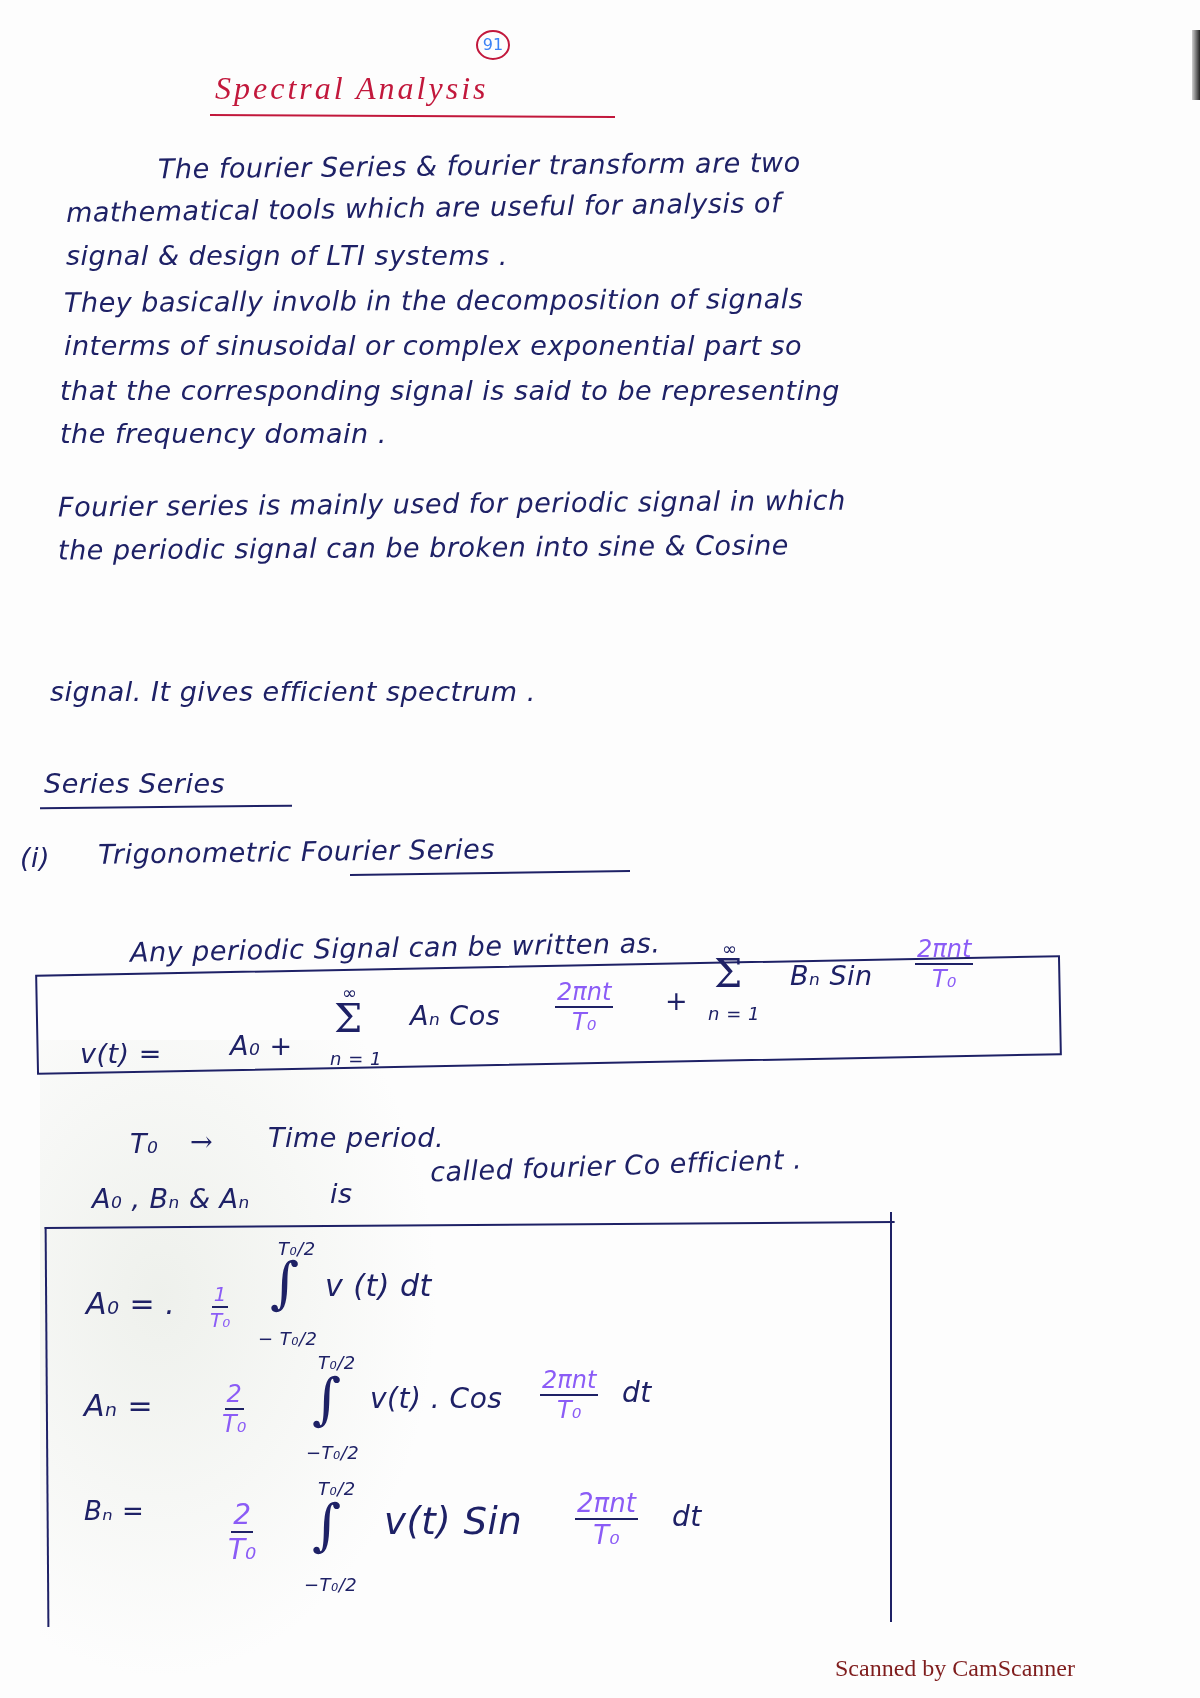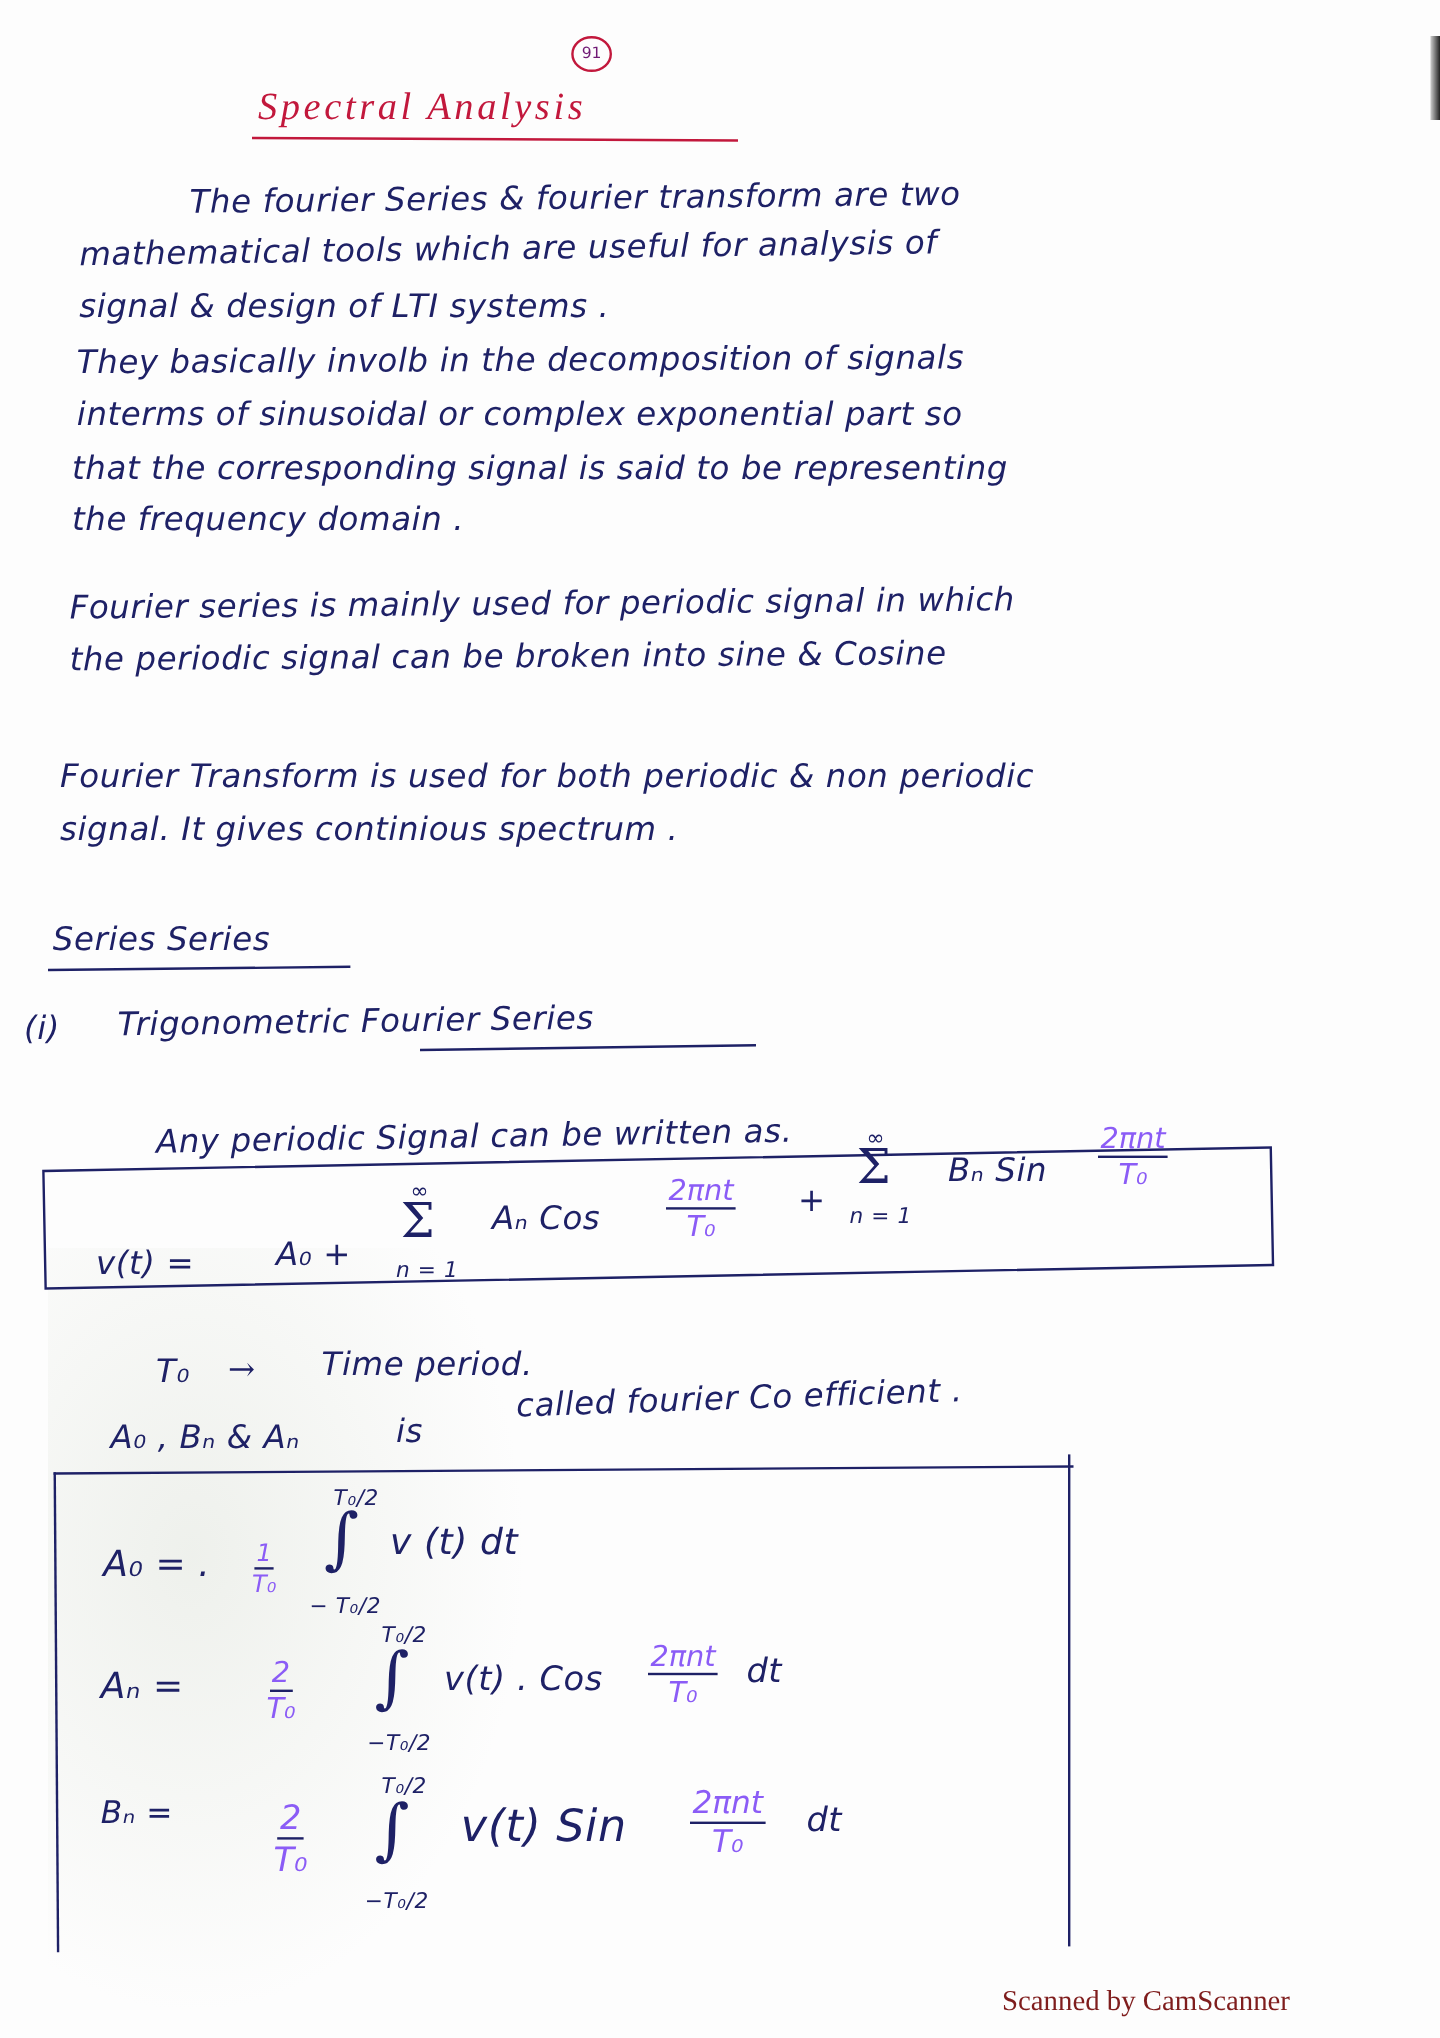--- a/index.html
+++ b/index.html
@@ -27,21 +27,21 @@
       font-style: italic;
       font-weight: normal;
       color: #1e2166;
       white-space: nowrap;
       letter-spacing: 0.5px;
     }
     .red { color: #c2183c; font-family: Liberation Serif, serif; }
     .page-no {
       position: absolute; left: 476px; top: 30px; width: 34px; height: 30px;
       border: 2px solid #c2183c; border-radius: 50%;
-      color: #701a75; font-size: 13px; text-align: center; line-height: 26px;
+      color: #3b82f6; font-size: 16px; text-align: center; line-height: 26px;
       font-family: "DejaVu Sans", sans-serif;
     }
     .title {
       left: 215px; top: 70px; font-size: 32px; letter-spacing: 3px;
     }
     .title-underline {
       position: absolute; left: 210px; top: 115px; width: 405px; height: 2px;
       background: #c2183c; transform: rotate(0.3deg);
     }
     .p { font-size: 27px; }
@@ -84,22 +84,21 @@
   <div class="hw p" style="left:66px; top:192px; transform:rotate(-0.8deg);">mathematical  tools which are useful for analysis of</div>
   <div class="hw p" style="left:66px; top:240px;">signal &amp;  design of LTI systems .</div>
   <div class="hw p" style="left:64px; top:285px; transform:rotate(-0.3deg);">They  basically  involb in  the   decomposition of signals</div>
   <div class="hw p" style="left:64px; top:330px;">interms   of   sinusoidal  or complex exponential part so</div>
   <div class="hw p" style="left:60px; top:375px;">that  the   corresponding  signal is said to be  representing</div>
   <div class="hw p" style="left:60px; top:418px;">the frequency  domain .</div>
 
   <div class="hw p" style="left:58px; top:488px; transform:rotate(-0.5deg);">Fourier series  is  mainly  used for periodic signal in which</div>
   <div class="hw p" style="left:58px; top:532px; transform:rotate(-0.4deg);">the  periodic  signal  can be  broken  into sine &amp; Cosine</div>
 
-  <div class="hw p" style="left:50px; top:632px;">Fourier Transform  is   used for  both  periodic &amp; non periodic</div>
-  <div class="hw p" style="left:50px; top:676px;">signal.  It  gives    continious spectrum .</div>
+  <div class="hw p" style="left:50px; top:676px;">signal.  It  gives    efficient spectrum .</div>
 
   <div class="hw p" style="left:44px; top:768px;">Series  Series</div>
   <div class="uline" style="left:40px; top:806px; width:252px; transform:rotate(-0.6deg);"></div>
 
   <div class="hw p" style="left:20px; top:842px;">(i)</div>
   <div class="hw p" style="left:98px; top:836px; transform:rotate(-0.8deg);">Trigonometric Fourier  Series</div>
   <div class="uline" style="left:350px; top:872px; width:280px; transform:rotate(-0.8deg);"></div>
 
   <div class="hw p" style="left:130px; top:932px; transform:rotate(-1deg);">Any  periodic   Signal  can be  written as.</div>
 

